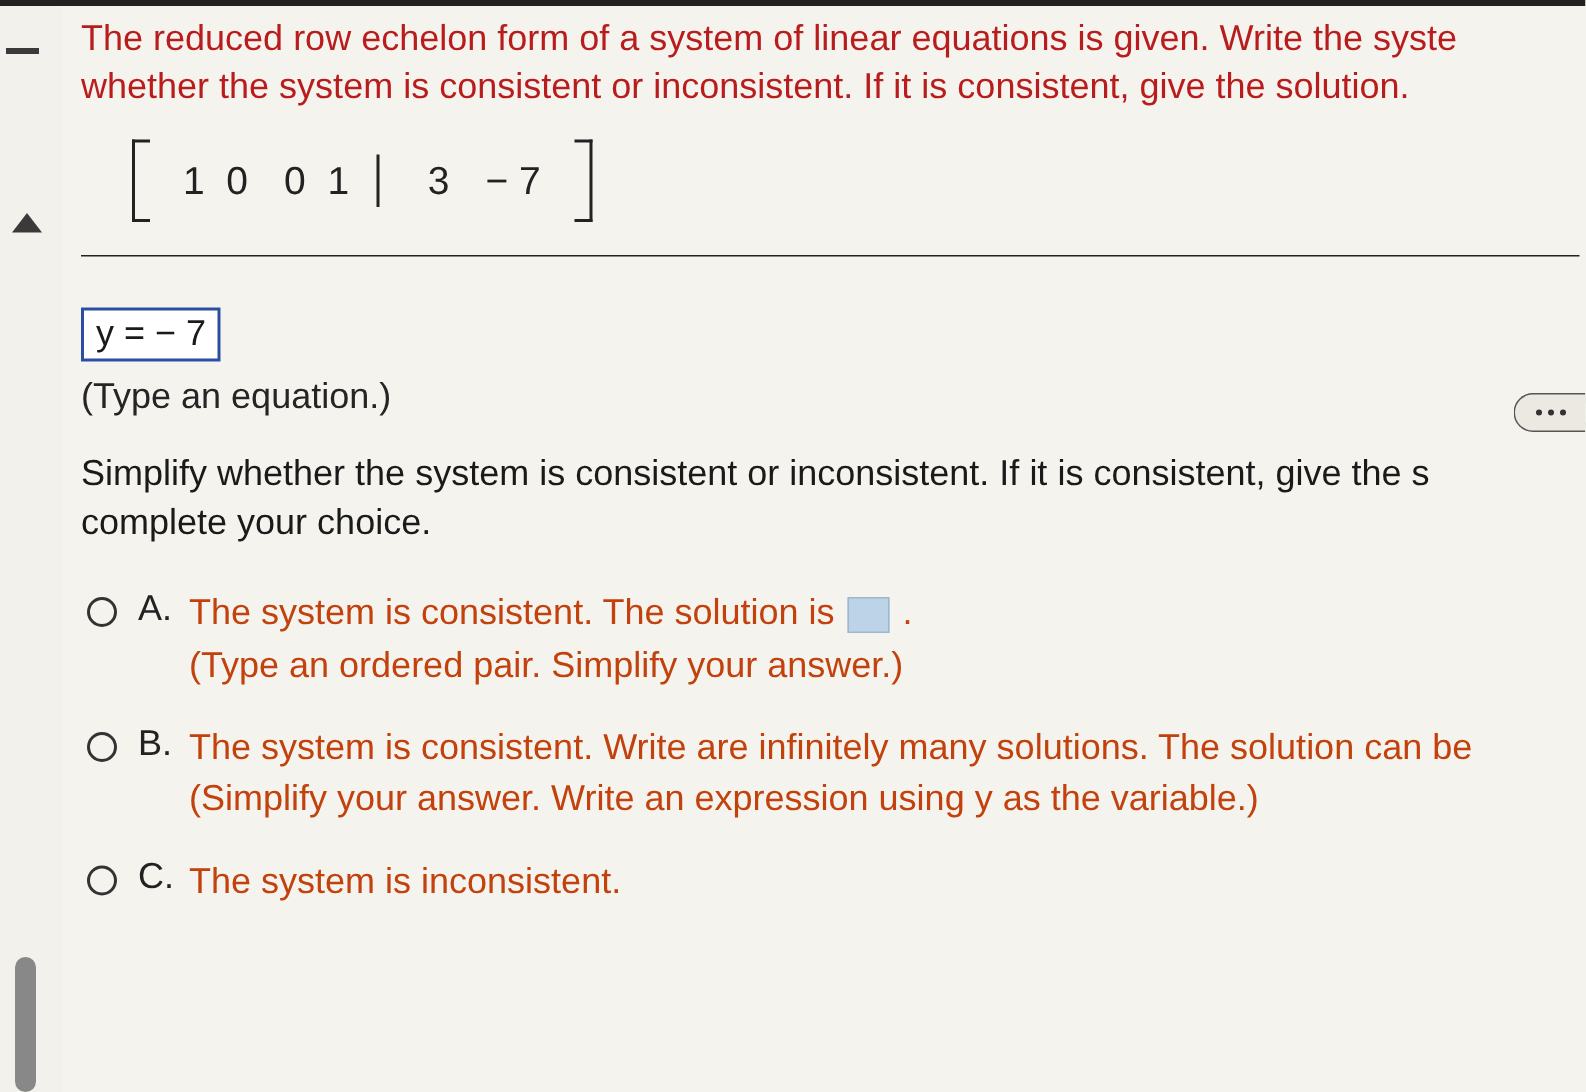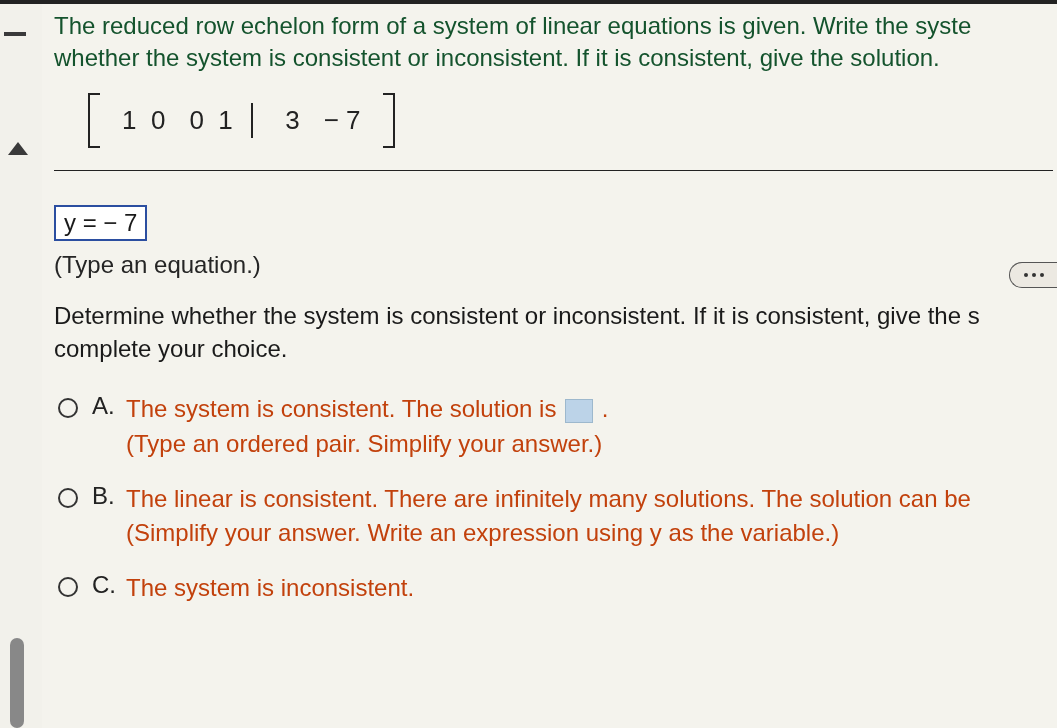--- a/index.html
+++ b/index.html
@@ -56,21 +56,21 @@
     position: absolute;
     left: 54px;
     right: 0;
     top: 4px;
     bottom: 0;
     padding: 6px 0 0 0;
   }
   .prompt {
     font-size: 24px;
     line-height: 1.35;
-    color: #14532d;
+    color: #b91c1c;
     margin-bottom: 18px;
     padding-right: 2px;
   }
   .matrix-wrap {
     display: flex;
     align-items: center;
     margin: 6px 0 22px 34px;
   }
   .bmatrix {
     display: flex;
@@ -234,40 +234,40 @@
       <span></span>
       <span></span>
   </div>
 
   <div class="answer-row">
     <span class="answer-box">y = − 7</span>
     <span> (Type an equation.)</span>
   </div>
 
   <div class="sub-prompt">
-    <span>Determine whether the system is consistent or inconsistent. If it is consistent, give the s</span><br>
+    <span>Simplify whether the system is consistent or inconsistent. If it is consistent, give the s</span><br>
     <span>complete your choice.</span>
   </div>
 
   <div class="options">
 
     <div class="opt">
       <div class="radio"></div>
       <div class="opt-label">A.</div>
       <div class="opt-text">
         <span>The system is consistent. The solution is </span><span class="fill-box"></span><span> .</span><br>
         <span>(Type an ordered pair. Simplify your answer.)</span>
       </div>
     </div>
 
     <div class="opt">
       <div class="radio"></div>
       <div class="opt-label">B.</div>
       <div class="opt-text">
-        <span>The linear is consistent. There are infinitely many solutions. The solution can be</span><br>
+        <span>The system is consistent. Write are infinitely many solutions. The solution can be</span><br>
         <span>(Simplify your answer. Write an expression using y as the variable.)</span>
       </div>
     </div>
 
     <div class="opt">
       <div class="radio"></div>
       <div class="opt-label">C.</div>
       <div class="opt-text">
         <span>The system is inconsistent.</span>
       </div>

